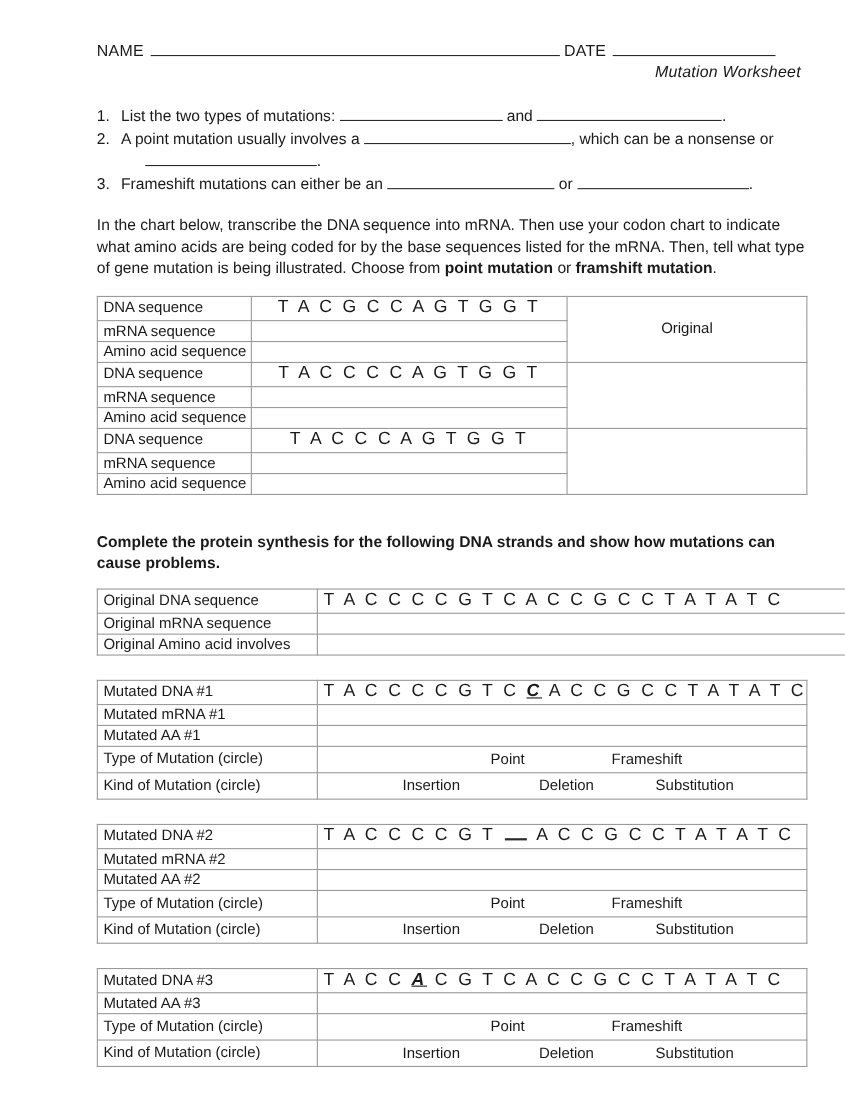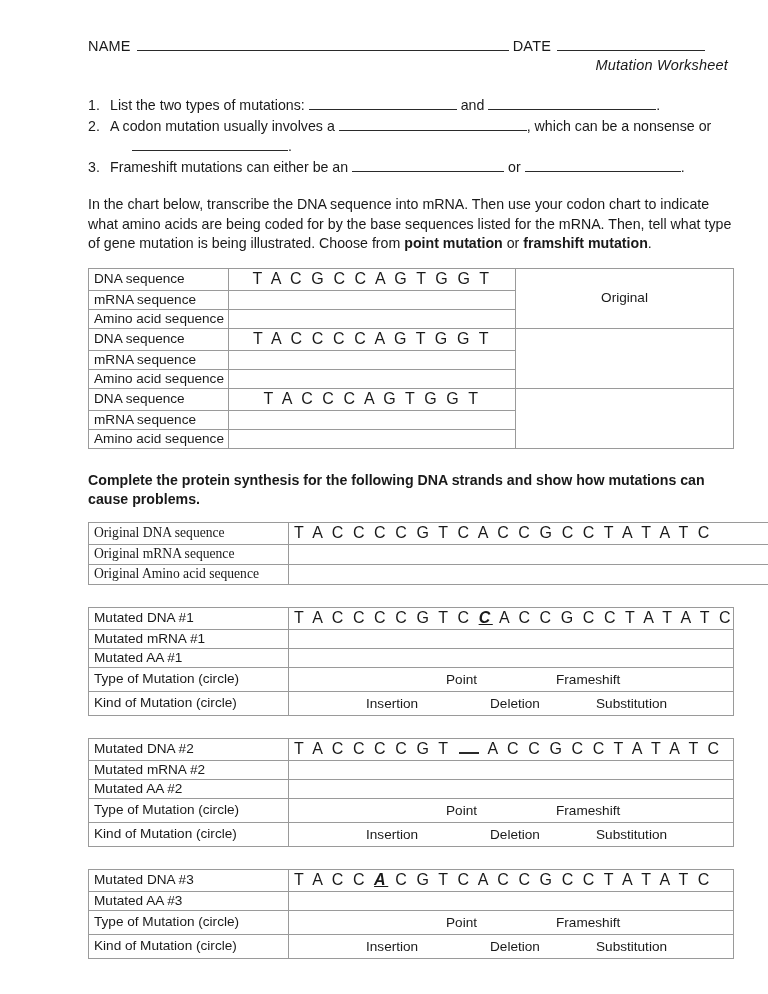--- a/index.html
+++ b/index.html
@@ -44,21 +44,21 @@
   .b-b { width: 168px; }
   .b-c { width: 188px; }
   .b-d { width: 156px; }
   .b-e { width: 152px; }
   .b-f { width: 156px; }
   .indent-blank { margin-left: 22px; display: inline-block; }
 
   
   .para { font-size: 14.2px; line-height: 19.5px; margin-top: 18px; width: 644px; }
   .para b { font-weight: bold; }
-  .para2 { font-size: 14.2px; line-height: 19.5px; margin-top: 22px; width: 620px; font-weight: bold; }
+  .para2 { font-size: 14.2px; line-height: 19.5px; margin-top: 34px; width: 620px; font-weight: bold; }
 
   
   table {
     border-collapse: collapse;
     width: 645px;
     font-size: 13.6px;
     table-layout: fixed;
   }
   table.t1 { margin-top: 14px; }
   table.t2 { margin-top: 12px; }
@@ -67,21 +67,21 @@
     border: 1px solid #9a9a9a;
     padding: 1px 5px 2px 5px;
     height: 17px;
     vertical-align: middle;
     white-space: nowrap;
     overflow: hidden;
   }
   .t1 .lbl { width: 140px; }
   .t1 .seq { width: 287px; text-align: center; }
   .t1 .note { width: 218px; text-align: center; vertical-align: middle; }
-  .t2 .lbl { width: 200px; font-family: Liberation Serif, serif; }
+  .t2 .lbl { width: 200px; }
   .t2 .seq { width: 491px; }
   .t3 .lbl { width: 200px; }
   .t3 .seq { width: 445px; }
   .seqtxt { letter-spacing: 2.6px; font-size: 16px; }
   .seqtxt .mut { font-style: italic; text-decoration: underline; font-weight: bold; }
   .gap { display: inline-block; width: 20px; border-bottom: 2px solid #2a2a2a; height: 11px; margin: 0 2px; vertical-align: baseline; }
   .tall { height: 24px; }
   .opts { position: relative; height: 100%; }
   .opt { position: absolute; top: 50%; transform: translateY(-50%); }
 </style>
@@ -106,21 +106,21 @@
         <span>List the two types of mutations:</span>
         <span class="blank b-a"></span>
         <span>and</span>
         <span class="blank b-b"></span><span>.</span>
       </span>
     </div>
 
     <div class="qrow">
       <span class="qnum">2.</span>
       <span class="qbody">
-        <span>A codon mutation usually involves a</span>
+        <span>A point mutation usually involves a</span>
         <span class="blank b-c"></span><span>, which can be a nonsense or</span>
         <br>
         <span class="blank b-d indent-blank"></span><span>.</span>
       </span>
     </div>
 
     <div class="qrow">
       <span class="qnum">3.</span>
       <span class="qbody">
         <span>Frameshift mutations can either be an</span>
@@ -185,21 +185,21 @@
     <tbody>
       <tr>
         <td class="lbl">Original DNA sequence</td>
         <td class="seq"><span class="seqtxt">T A C C C C G T C A C C G C C T A T A T C</span></td>
       </tr>
       <tr>
         <td class="lbl">Original mRNA sequence</td>
         <td class="seq"></td>
       </tr>
       <tr>
-        <td class="lbl">Original Amino acid sequence</td>
+        <td class="lbl">Original Amino acid involves</td>
         <td class="seq"></td>
       </tr>
     </tbody>
   </table>
 
   <table class="t3">
     <tbody>
       <tr>
         <td class="lbl">Mutated DNA #1</td>
         <td class="seq"><span class="seqtxt"><span>T A C C C C G T C </span><span class="mut">C</span><span> A C C G C C T A T A T C</span></span></td>

